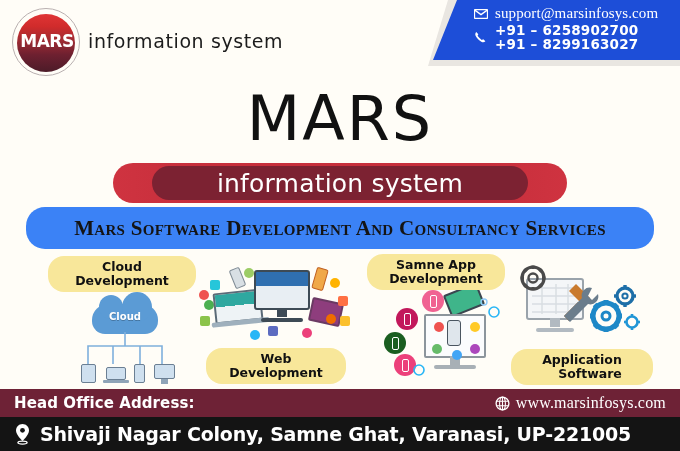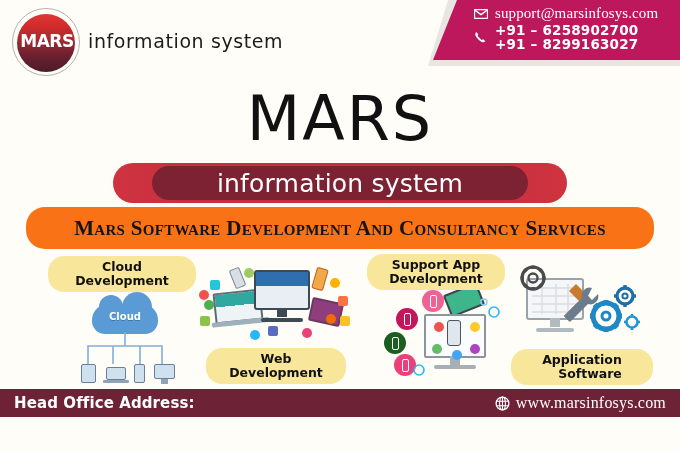--- a/index.html
+++ b/index.html
@@ -99,21 +99,21 @@
     height: 66px;
     background: #e9e6e1;
     clip-path: polygon(20px 0, 100% 0, 100% 100%, 0 100%);
   }
 
   .contact-banner {
     position: absolute;
     right: 0; top: 0;
     width: 247px;
     height: 60px;
-    background: #be185d;
+    background: #1d4ed8;
     clip-path: polygon(24px 0, 100% 0, 100% 100%, 0 100%);
     color: #ffffff;
     padding: 5px 10px 0 40px;
   }
 
   .contact-row {
     display: flex;
     align-items: center;
     gap: 7px;
     white-space: nowrap;
@@ -199,21 +199,21 @@
   }
 
   
   .tagline-bar {
     position: absolute;
     left: 26px;
     top: 207px;
     width: 628px;
     height: 42px;
     border-radius: 19px;
-    background: #f97316;
+    background: #3b82f6;
     display: flex;
     align-items: center;
     justify-content: center;
   }
 
   .tagline-text {
     font-family: "Liberation Serif", serif;
     font-size: 21px;
     font-weight: 700;
     font-variant: small-caps;
@@ -701,21 +701,21 @@
     </div>
 
     <div class="badge badge-cloud">
       <span>
         <span>Cloud</span><br><span>Development</span>
       </span>
     </div>
 
     <div class="badge badge-mobile">
       <span>
-        <span>Support App</span><br><span>Development</span>
+        <span>Samne App</span><br><span>Development</span>
       </span>
     </div>
 
     <div class="badge badge-web">
       <span>
         <span>Web</span><br><span>Development</span>
       </span>
     </div>
 
     <div class="badge badge-appsupport">
@@ -733,16 +733,24 @@
       <span class="footer-web">
         <svg class="pin-icon" width="15" height="15" viewBox="0 0 15 15">
           <circle cx="7.5" cy="7.5" r="6.4" fill="none" stroke="#fff" stroke-width="1.3"></circle>
           <ellipse cx="7.5" cy="7.5" rx="2.9" ry="6.4" fill="none" stroke="#fff" stroke-width="1.1"></ellipse>
           <path d="M1.3 5.2 H13.7 M1.3 9.8 H13.7 M7.5 1.1 V13.9" stroke="#fff" stroke-width="1.1"></path>
         </svg>
         <span class="footer-web-text">www.marsinfosys.com</span>
       </span>
     </div>
 
+    <div class="footer-bottom">
+      <svg class="pin-icon" width="17" height="22" viewBox="0 0 17 22">
+        <path d="M8.5 1 C4.9 1 2 3.9 2 7.5 C2 12 8.5 18 8.5 18 C8.5 18 15 12 15 7.5 C15 3.9 12.1 1 8.5 1 Z" fill="#ffffff"></path>
+        <circle cx="8.5" cy="7.3" r="2.4" fill="#141414"></circle>
+        <ellipse cx="8.5" cy="19.6" rx="4.6" ry="1.5" fill="none" stroke="#ffffff" stroke-width="1.3"></ellipse>
+      </svg>
+      <span class="footer-address">Shivaji Nagar Colony, Samne Ghat, Varanasi, UP-221005</span>
+    </div>
 
   </div>
 
 </div>
 
 </body></html>

